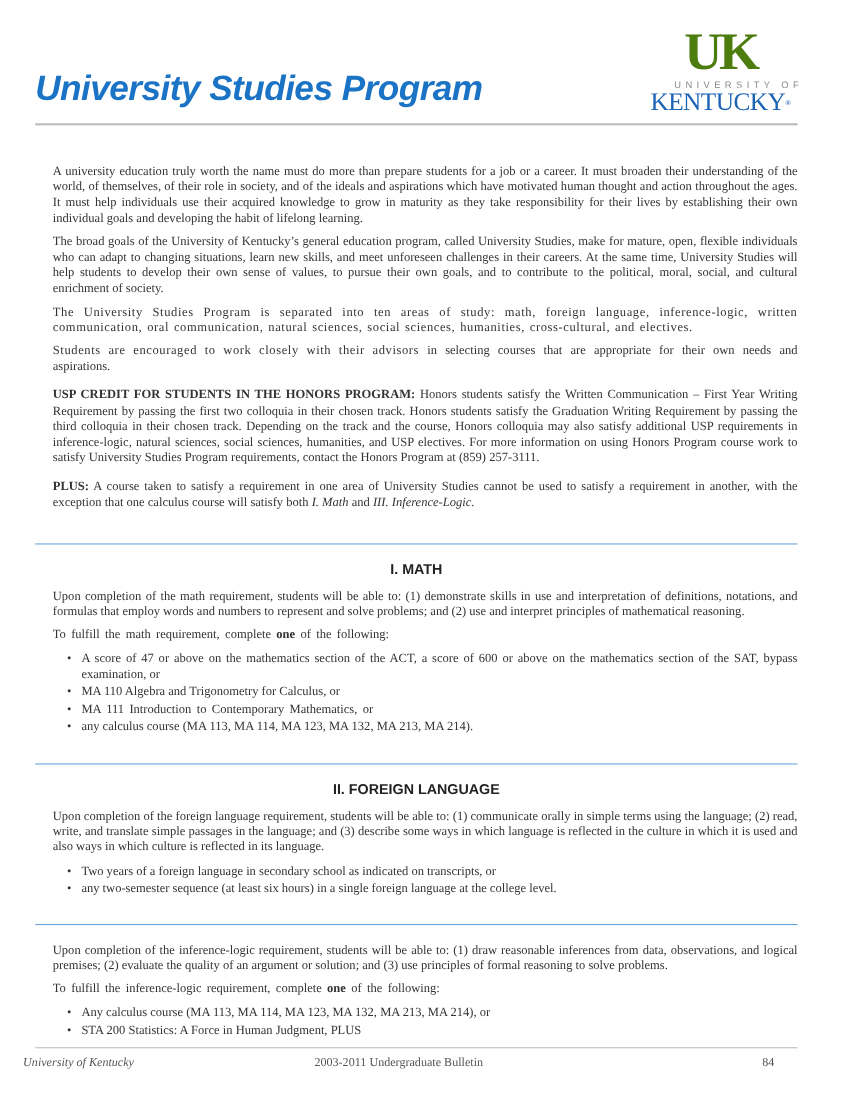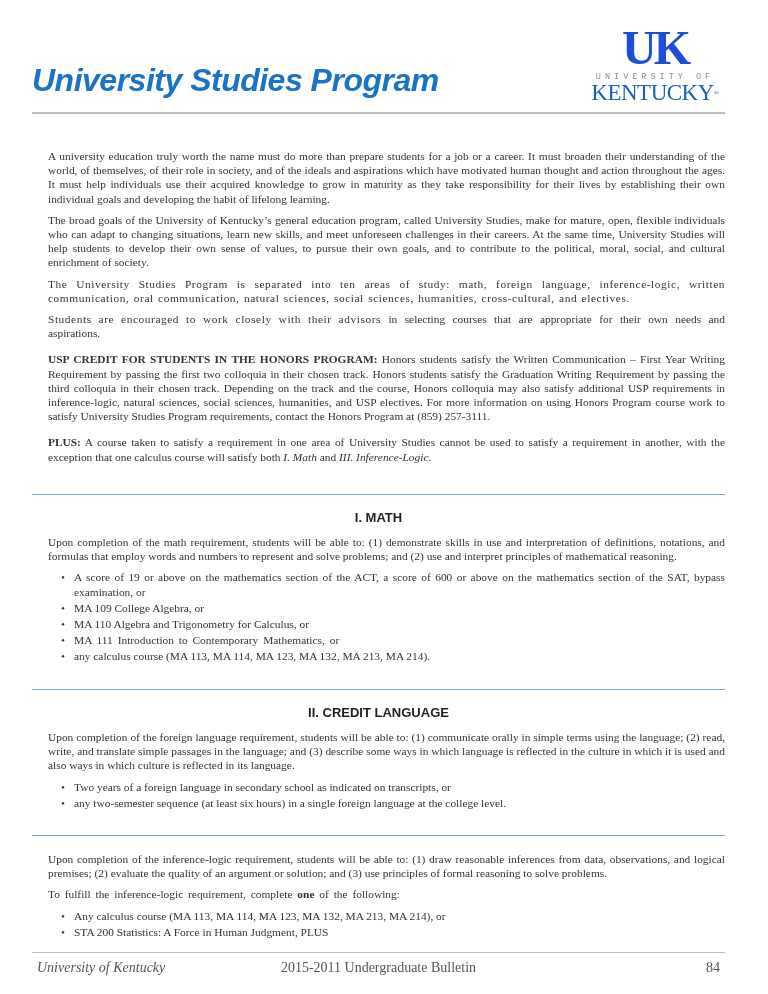--- a/index.html
+++ b/index.html
@@ -3,40 +3,40 @@
 <meta charset="utf-8">
 <style>
   html, body { margin: 0; padding: 0; background: #ffffff; }
   body { width: 768px; height: 994px; position: relative; overflow: hidden;
          font-family: "Liberation Serif", serif; color: #333333; }
   .page-title { position: absolute; left: 32px; top: 62px; margin: 0;
     font-family: "Liberation Sans", sans-serif; font-weight: bold; font-style: italic;
     font-size: 32px; color: #1a73c4; letter-spacing: -0.5px; }
   .logo { position: absolute; left: 580px; top: 26px; width: 150px; height: 80px; text-align: center; }
   .logo .uk { font-family: "Liberation Serif", serif; font-weight: bold; font-size: 48px;
-    color: #1d4ed8; line-height: 44px; letter-spacing: -3px; }
-  .logo .univ { font-family: Liberation Mono, monospace; font-size: 8.5px; letter-spacing: 4px;
-    color: #8a8a8a; margin-top: 2px; }
+    color: #4d7c0f; line-height: 44px; letter-spacing: -3px; }
+  .logo .univ { font-family: Liberation Sans, sans-serif; font-size: 8.5px; letter-spacing: 4px;
+    color: #8a8a8a; margin-top: 2px; text-align: right; }
   .logo .kent { font-family: "Liberation Serif", serif; font-size: 23px; color: #1b63b4;
     line-height: 22px; letter-spacing: -0.5px; }
   .logo .kent sup { font-size: 7px; vertical-align: top; }
   .header-rule { position: absolute; left: 32px; top: 112px; width: 693px; height: 2px; background: #bdbdbd; }
   .content { position: absolute; left: 32px; top: 149px; width: 693px;
     font-size: 11.4px; line-height: 14.2px; text-align: justify; }
   p { margin: 0 0 7px 16px; }
   .bold-para { font-weight: normal; letter-spacing: 0.55px; word-spacing: 1px; }
   .section-rule { height: 1px; background: #6fa5d8; margin: 25px 0 16px 0; }
   .section-title { font-family: "Liberation Sans", sans-serif; font-weight: bold; font-size: 13px;
     text-align: center; color: #222; margin: 0 0 10px 0; }
   ul { margin: 0 0 0 0; padding: 0 0 0 42px; list-style: none; }
   li { position: relative; margin-bottom: 2px; }
   li::before { content: "•"; position: absolute; left: -13px; }
   .footer-rule { position: absolute; left: 32px; top: 952px; width: 693px; height: 1px; background: #bdbdbd; }
-  .footer { position: absolute; left: 32px; top: 960px; width: 693px; height: 14px;
-    font-size: 14px; color: #555; }
+  .footer { position: absolute; left: 16px; top: 960px; width: 693px; height: 14px;
+    font-size: 11px; color: #555; }
   .footer .left { position: absolute; left: 5px; font-style: italic; }
   .footer .center { position: absolute; left: 0; right: 0; text-align: center; }
   .footer .right { position: absolute; right: 5px; }
   .spaced { word-spacing: 2px; }
 </style>
 </head>
 <body>
 
 <h1 class="page-title">University Studies Program</h1>
 
@@ -52,45 +52,45 @@
   <p>A university education truly worth the name must do more than prepare students for a job or a career. It must broaden their understanding of the world, of themselves, of their role in society, and of the ideals and aspirations which have motivated human thought and action throughout the ages. It must help individuals use their acquired knowledge to grow in maturity as they take responsibility for their lives by establishing their own individual goals and developing the habit of lifelong learning.</p>
   <p>The broad goals of the University of Kentucky’s general education program, called University Studies, make for mature, open, flexible individuals who can adapt to changing situations, learn new skills, and meet unforeseen challenges in their careers. At the same time, University Studies will help students to develop their own sense of values, to pursue their own goals, and to contribute to the political, moral, social, and cultural enrichment of society.</p>
   <p class="bold-para">The University Studies Program is separated into ten areas of study: math, foreign language, inference-logic, written communication, oral communication, natural sciences, social sciences, humanities, cross-cultural, and electives.</p>
   <p><b class="bold-para">Students are encouraged to work closely with their advisors</b><span class="spaced"> in selecting courses that are appropriate for their own needs and aspirations.</span></p>
   <p style="margin-top:12px"><b>USP CREDIT FOR STUDENTS IN THE HONORS PROGRAM:</b><span> Honors students satisfy the Written Communication – First Year Writing Requirement by passing the first two colloquia in their chosen track. Honors students satisfy the Graduation Writing Requirement by passing the third colloquia in their chosen track. Depending on the track and the course, Honors colloquia may also satisfy additional USP requirements in inference-logic, natural sciences, social sciences, humanities, and USP electives. For more information on using Honors Program course work to satisfy University Studies Program requirements, contact the Honors Program at (859) 257-3111.</span></p>
   <p style="margin-top:12px"><b>PLUS:</b><span> A course taken to satisfy a requirement in one area of University Studies cannot be used to satisfy a requirement in another, with the exception that one calculus course will satisfy both </span><i>I. Math</i><span> and </span><i>III. Inference-Logic</i><span>.</span></p>
 
   <div class="section-rule" style="margin-top:30px"></div>
   <div class="section-title">I. MATH</div>
   <p>Upon completion of the math requirement, students will be able to:  (1) demonstrate skills in use and interpretation of definitions, notations, and formulas that employ words and numbers to represent and solve problems;  and (2) use and interpret principles of mathematical reasoning.</p>
+  <p class="spaced"><span>To fulfill the math requirement, complete </span><b>one</b><span> of the following:</span></p>
   <ul>
-    <li>A score of 19 or above on the mathematics section of the ACT, a score of 600 or above on the mathematics section of the SAT, bypass examination, or</li>
-    <li>MA 109 College Algebra, or</li>
+    <li>A score of 47 or above on the mathematics section of the ACT, a score of 600 or above on the mathematics section of the SAT, bypass examination, or</li>
     <li>MA 110 Algebra and Trigonometry for Calculus, or</li>
     <li class="spaced">MA 111 Introduction to Contemporary Mathematics, or</li>
     <li>any calculus course (MA 113, MA 114, MA 123, MA 132, MA 213, MA 214).</li>
   </ul>
 
   <div class="section-rule"></div>
-  <div class="section-title">II. CREDIT LANGUAGE</div>
+  <div class="section-title">II. FOREIGN LANGUAGE</div>
   <p>Upon completion of the foreign language requirement, students will be able to:  (1) communicate orally in simple terms using the language;  (2) read, write, and translate simple passages in the language;  and (3) describe some ways in which language is reflected in the culture in which it is used and also ways in which culture is reflected in its language.</p>
   <ul>
     <li>Two years of a foreign language in secondary school as indicated on transcripts,  or</li>
     <li>any two-semester sequence (at least six hours) in a single foreign language at the college level.</li>
   </ul>
 
   <div class="section-rule"></div>
   <p>Upon completion of the inference-logic requirement, students will be able to:  (1) draw reasonable inferences from data, observations, and logical premises;  (2) evaluate the quality of an argument or solution;  and (3) use principles of formal reasoning to solve problems.</p>
   <p class="spaced"><span>To fulfill the inference-logic requirement, complete </span><b>one</b><span> of the following:</span></p>
   <ul>
     <li>Any calculus course (MA 113, MA 114, MA 123, MA 132, MA 213, MA 214), or</li>
     <li>STA 200 Statistics: A Force in Human Judgment, PLUS</li>
 
   </ul>
 
 </div>
 
 <div class="footer-rule"></div>
 <div class="footer">
   <span class="left">University of Kentucky</span>
-  <span class="center">2015-2011 Undergraduate Bulletin</span>
+  <span class="center">2003-2011 Undergraduate Bulletin</span>
   <span class="right">84</span>
 </div>
 
 </body></html>

